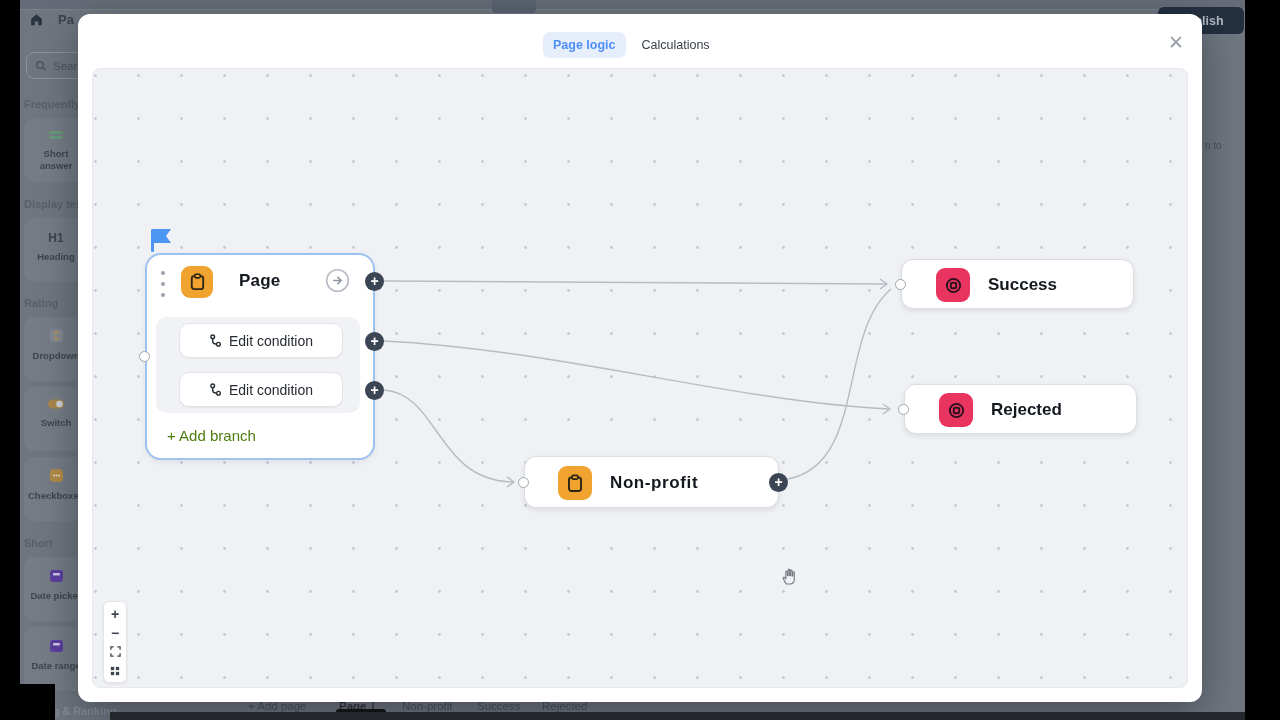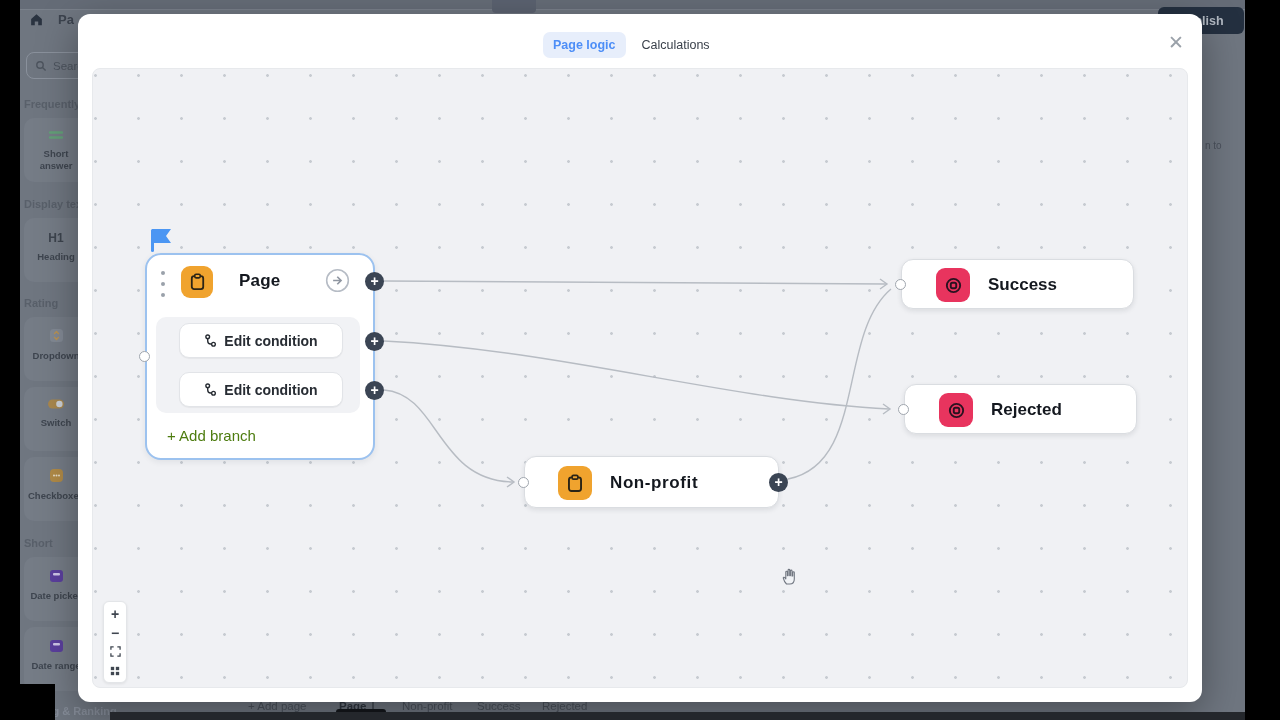--- a/index.html
+++ b/index.html
@@ -59,21 +59,21 @@
   .icon-page{background:#f0a32e;}
   .icon-ending{background:#e8345e;}
 
   .page-node{left:52px;top:184px;width:230px;height:207px;border:2px solid #9cc2ef;border-radius:16px;
              box-shadow:0 2px 6px rgba(30,35,45,.08);background:#fff;}
   .kebab{left:12px;top:16px;width:8px;height:26px;display:flex;flex-direction:column;align-items:center;justify-content:space-between;}
   .kebab i{width:4px;height:4px;border-radius:50%;background:#9aa1aa;}
   .inset-panel{left:9px;top:62px;width:204px;height:96px;background:#f1f2f5;border-radius:10px;}
   .cond-btn{left:32px;width:164px;height:35px;background:#fff;border:1px solid #e2e4e8;border-radius:10px;
             display:flex;align-items:center;justify-content:center;gap:7px;
-            font-size:14px;font-weight:700;color:#272c33;box-shadow:0 1px 1px rgba(0,0,0,.05);}
+            font-size:14px;font-weight:400;color:#272c33;box-shadow:0 1px 1px rgba(0,0,0,.05);}
   .add-branch{left:20px;top:172px;font-size:15px;color:#4d7c0f;}
   .plus-btn{position:absolute;width:19px;height:19px;border-radius:50%;background:#3b4554;color:#fff;
             font-size:14px;font-weight:700;line-height:18px;text-align:center;}
   .connector{position:absolute;width:11px;height:11px;border-radius:50%;background:#fff;border:1.5px solid #a0a6ae;}
 
   .ending-node{width:233px;height:50px;display:flex;align-items:center;}
   .flow-node-label{font-size:17px;font-weight:700;color:#14181f;}
 
   .zoom-panel{left:10px;top:532px;width:24px;height:82px;background:#fff;border:1px solid #e3e5e8;border-radius:6px;
               box-shadow:0 1px 3px rgba(0,0,0,.08);display:flex;flex-direction:column;align-items:center;justify-content:space-around;padding:2px 0;}

